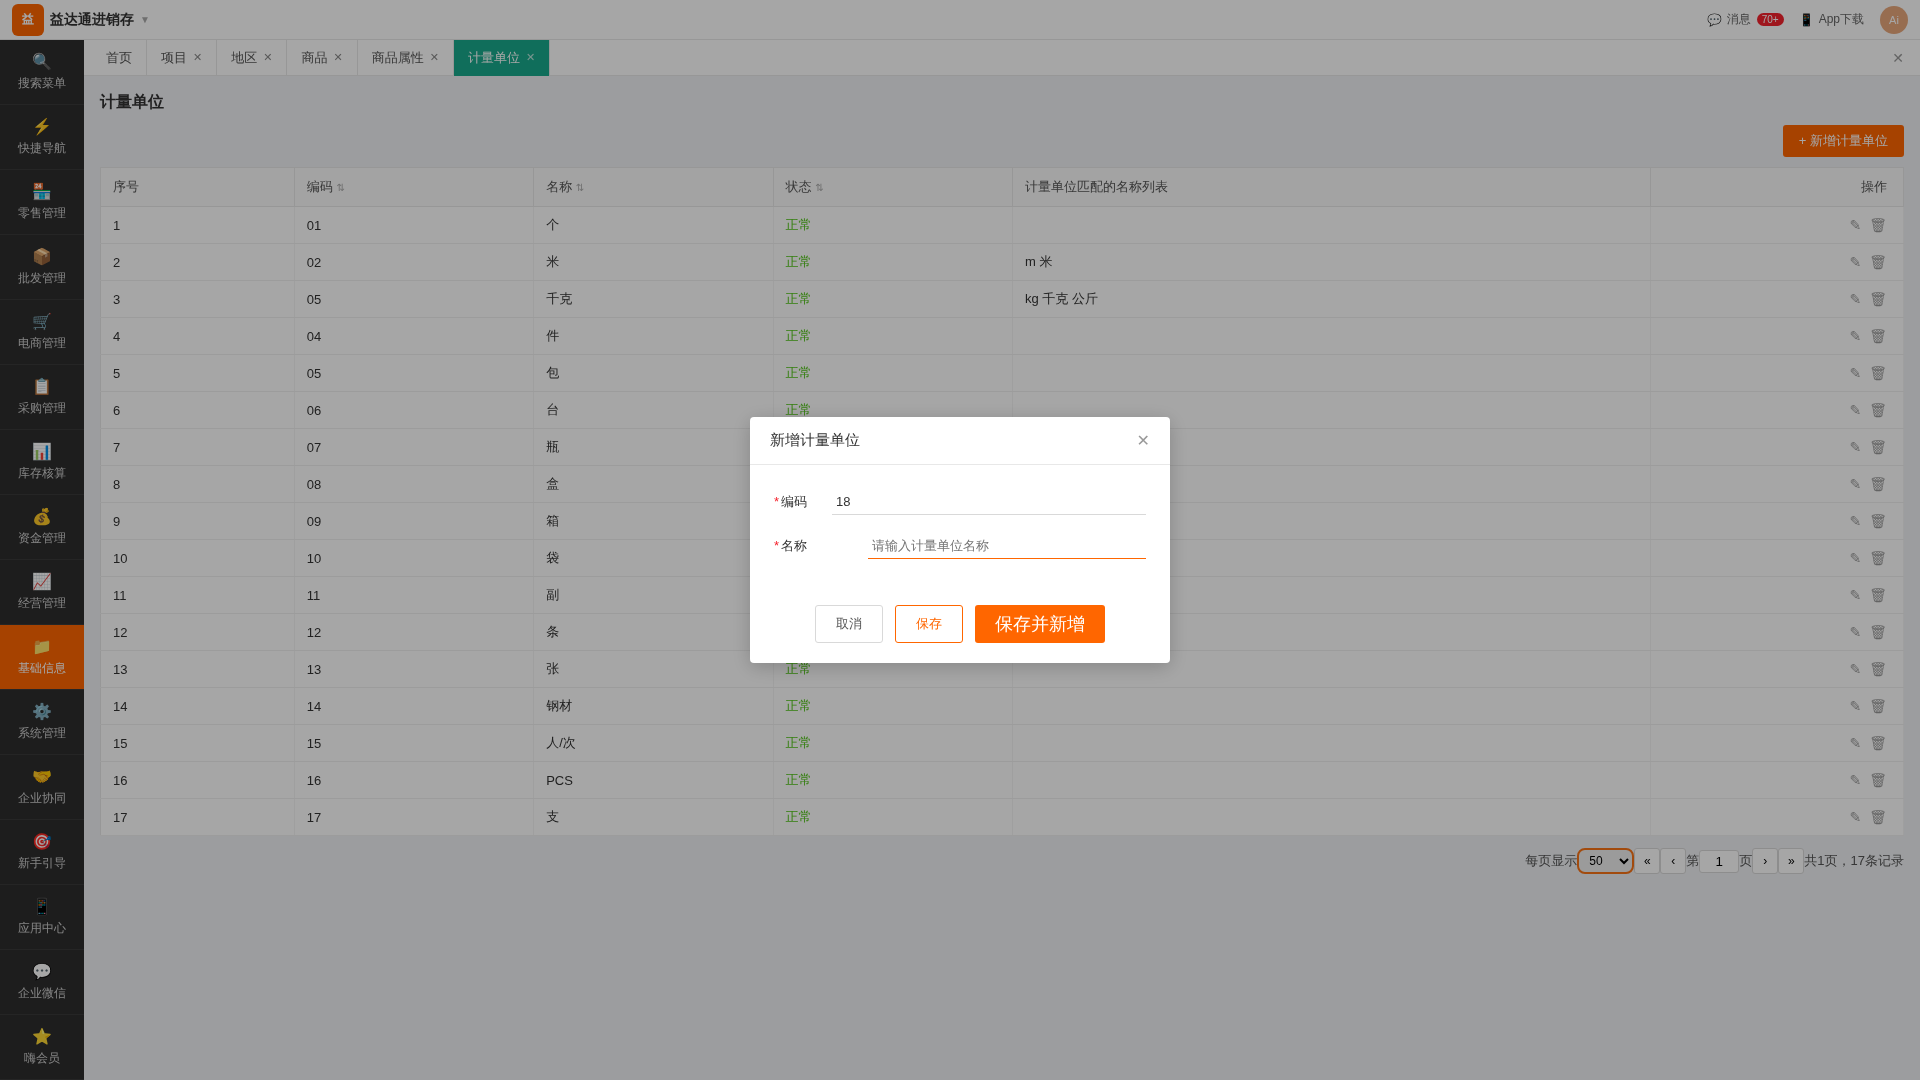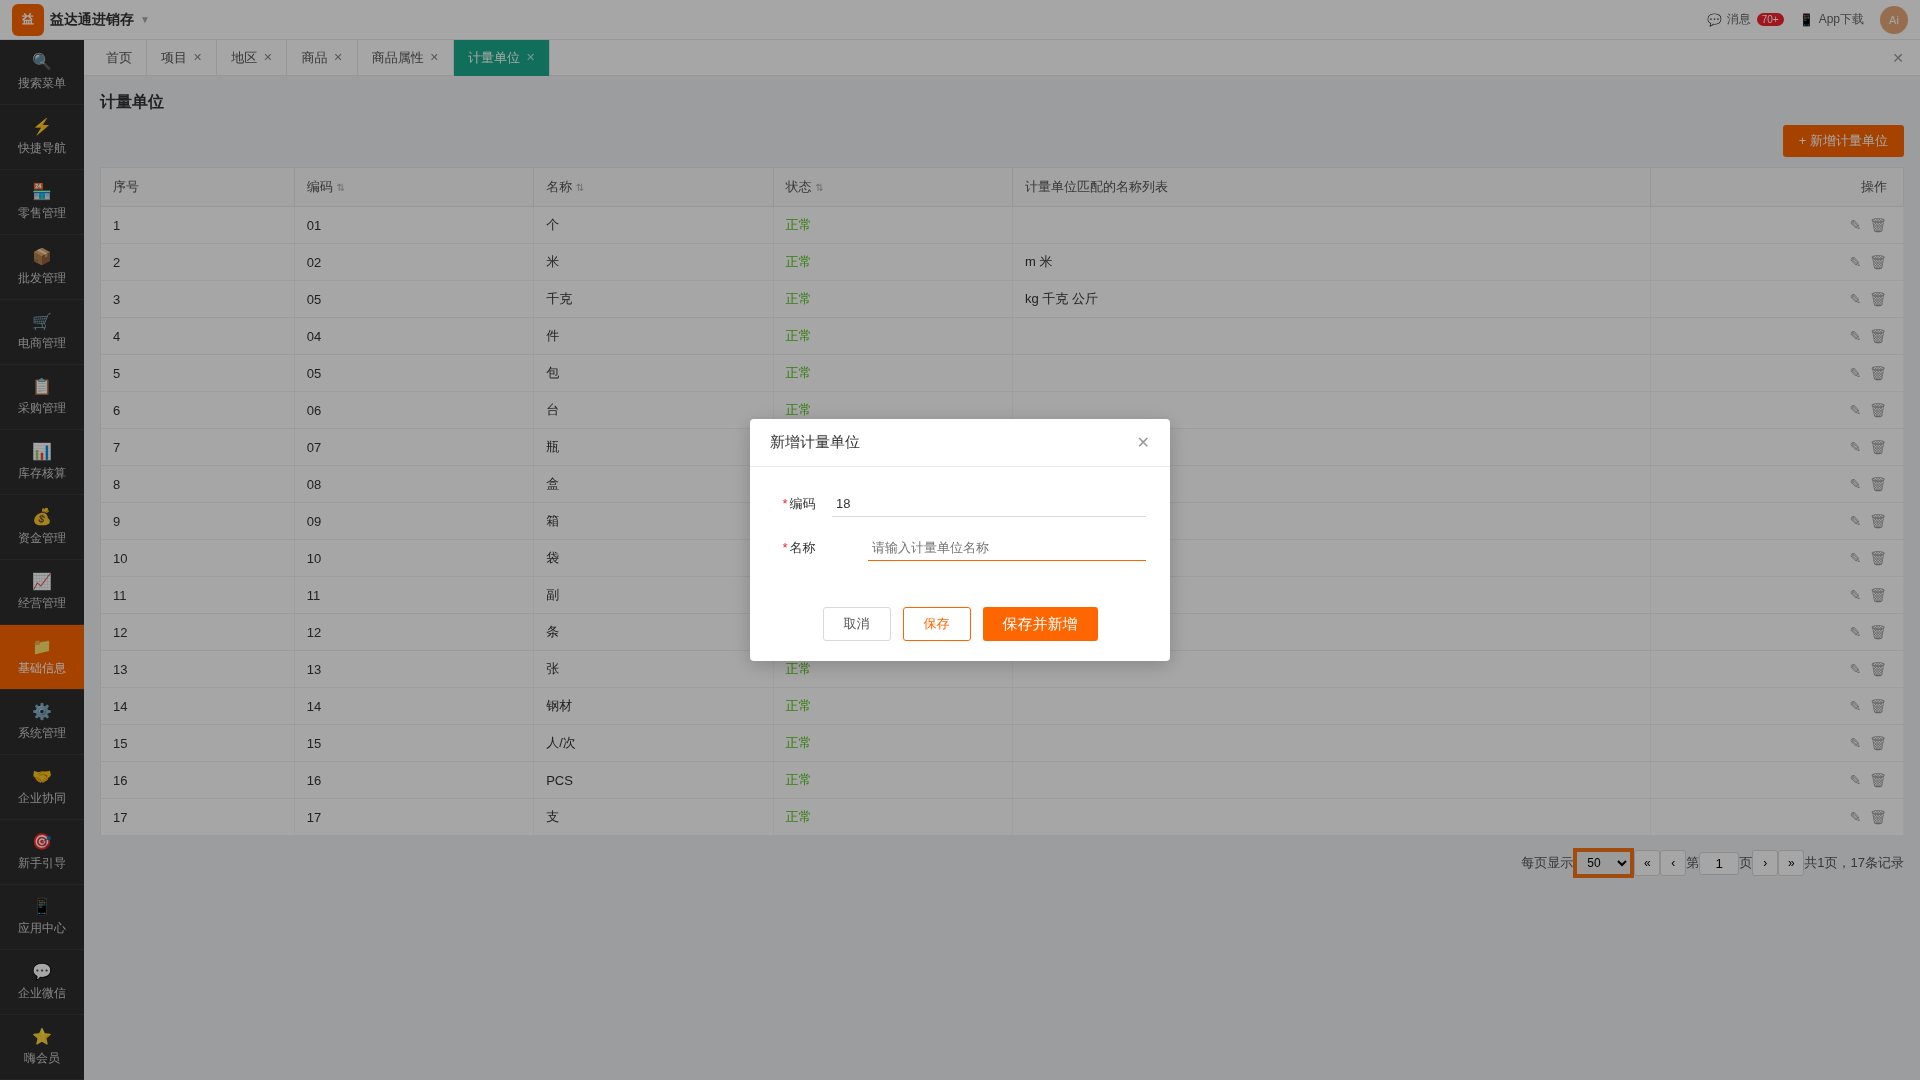--- a/index.html
+++ b/index.html
@@ -172,21 +172,21 @@
 
     
     .pagination {
       display: flex; align-items: center; justify-content: flex-end;
       padding: 12px 0;
       gap: 0;
       font-size: 13px;
       color: #555;
     }
     .page-select {
-      border: 4px solid #f97316; border-radius: 0;
+      border: 2px solid #f97316; border-radius: 8px;
       padding: 3px 6px; font-size: 12px;
     }
     .page-btn {
       width: 26px; height: 26px;
       border: 1px solid #d9d9d9; border-radius: 3px;
       background: #fff; cursor: pointer; font-size: 12px;
       display: flex; align-items: center; justify-content: center;
     }
     .page-btn:disabled { color: #ccc; cursor: not-allowed; }
     .page-input {
@@ -220,21 +220,21 @@
     .modal-body {
       padding: 24px 24px 16px;
     }
     .form-row {
       display: flex; align-items: center;
       margin-bottom: 18px;
       gap: 8px;
     }
     .form-label {
       width: 50px;
-      text-align: center;
+      text-align: left;
       font-size: 13px;
       color: #333;
       flex-shrink: 0;
     }
     .required-star {
       color: #f5222d; margin-right: 2px;
     }
     .form-input {
       flex: 1;
       border: none; border-bottom: 1px solid #d9d9d9;
@@ -266,21 +266,21 @@
       cursor: pointer;
       font-size: 13px;
     }
     .btn-save-new {
       padding: 7px 20px;
       border: none;
       border-radius: 3px;
       background: #f60;
       color: #fff;
       cursor: pointer;
-      font-size: 15px;
+      font-size: 18px;
     }
 
     .sort-icon { color: #aaa; font-size: 10px; }
 
     .chevron { font-size: 10px; color: #aaa; }
   </style>
 </head>
 <body>
 
 <div class="top-header">

